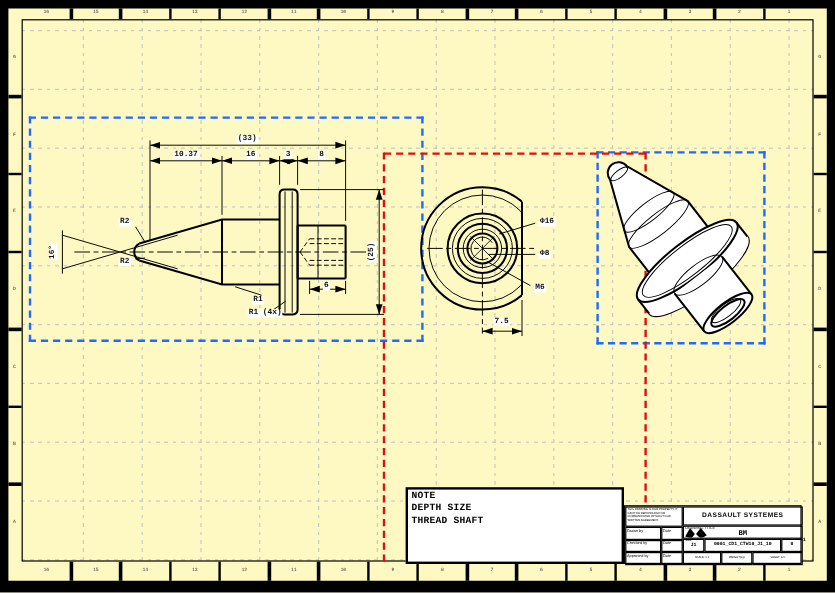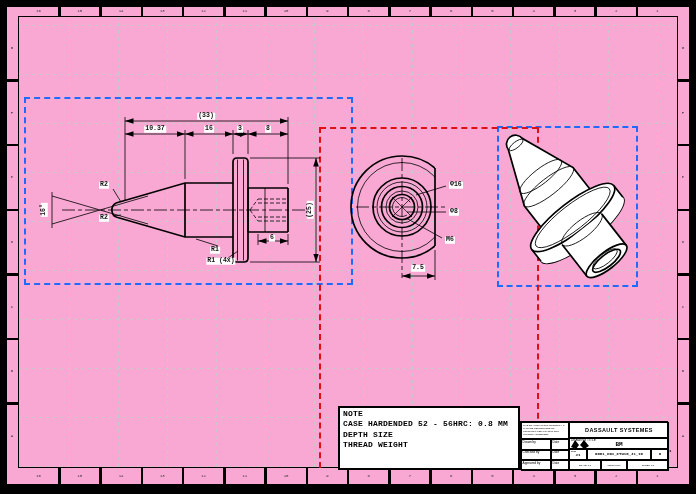--- a/index.html
+++ b/index.html
@@ -1,16 +1,16 @@
 <!DOCTYPE html>
 <html><head>
 <meta charset="utf-8">
 <style>
   html,body{margin:0;padding:0;background:#e8e8e8;}
-  #canvas{position:relative;width:696px;height:494px;background:#f9a8d4;overflow:hidden;
+  #canvas{position:relative;width:696px;height:494px;background:#fef9c3;overflow:hidden;
           font-family:"Liberation Sans",sans-serif;}
   .abs{position:absolute;}
   
   .outer-band{position:absolute;inset:0;border:7px solid #000;border-bottom-width:10px;box-sizing:border-box;}
   .inner-frame{position:absolute;left:18px;top:16px;width:660px;height:452px;border:1.6px solid #000;box-sizing:border-box;}
   .tick{position:absolute;background:#000;}
   .zone-label{position:absolute;font:4px "Liberation Mono",monospace;color:#333;transform:translate(-50%,-50%);}
   .gridline{position:absolute;}
   .gridv{width:1px;background:repeating-linear-gradient(180deg,#c9c9c9 0 3px,transparent 3px 7px);}
   .gridh{height:1px;background:repeating-linear-gradient(90deg,#c9c9c9 0 3px,transparent 3px 7px);}
@@ -278,23 +278,22 @@
   <span class="dimtxt" style="left:215px;top:250px">R1</span>
   <span class="dimtxt" style="left:221px;top:261px">R1 (4x)</span>
 
   <span class="dimtxt lft" style="left:449px;top:185px">Φ16</span>
   <span class="dimtxt lft" style="left:449px;top:212px">Φ8</span>
   <span class="dimtxt lft" style="left:445px;top:240px">M6</span>
   <span class="dimtxt" style="left:418px;top:268px">7.5</span>
 
   <div class="note-box">
     <div class="note-line">NOTE</div>
-    <div class="note-line">CASE HARDENDED 52 - 56HRC: 0.8 MM</div>
     <div class="note-line">DEPTH SIZE</div>
-    <div class="note-line">THREAD WEIGHT</div>
+    <div class="note-line">THREAD SHAFT</div>
   </div>
 
   <div class="title-block">
 
     <div class="cell" style="left:0;top:0;width:48px;height:17px;padding:1px">
       <div class="t2">THIS DRAWING IS OUR PROPERTY. IT CAN'T BE REPRODUCED OR COMMUNICATED WITHOUT OUR WRITTEN AGREEMENT.</div>
     </div>
 
     <div class="cell" style="left:0;top:17px;width:30px;height:10.6px;padding:0.5px">
       <div class="t3">Drawn by</div>

